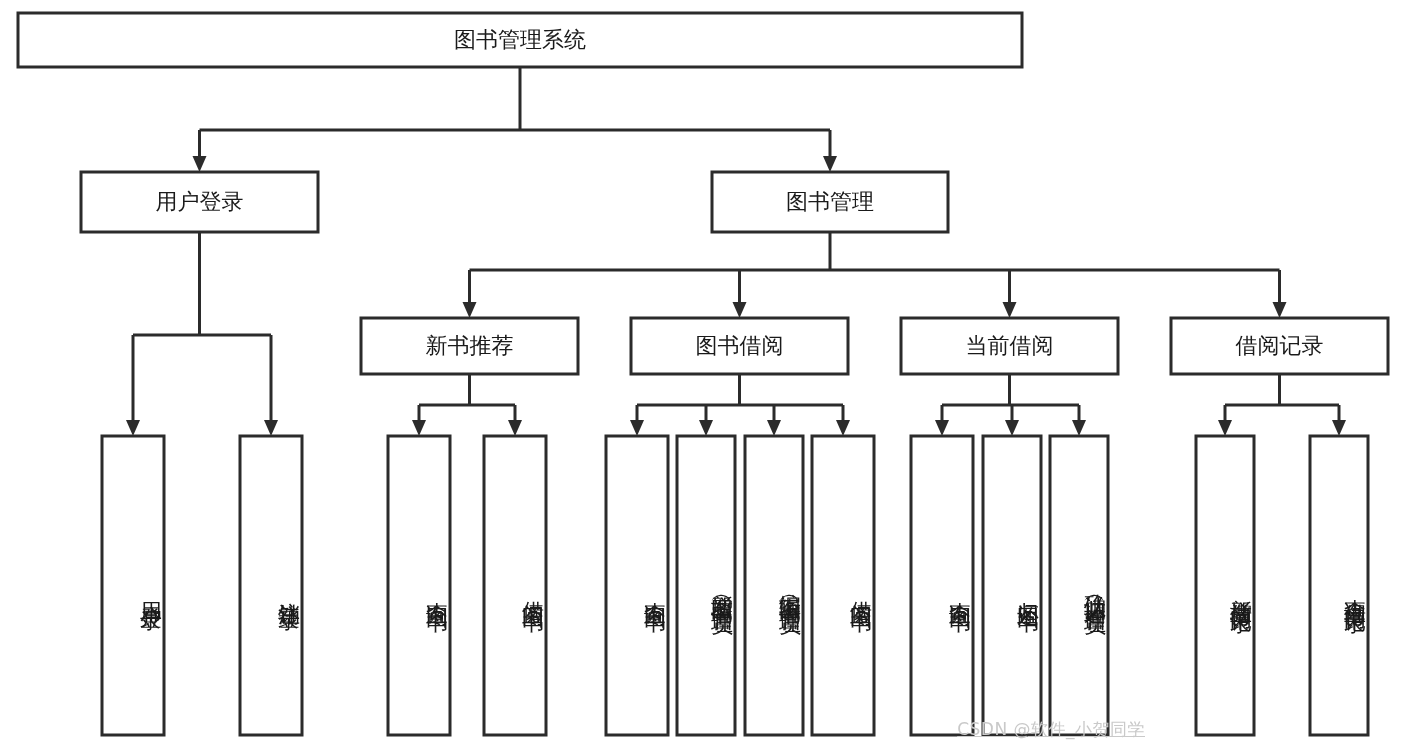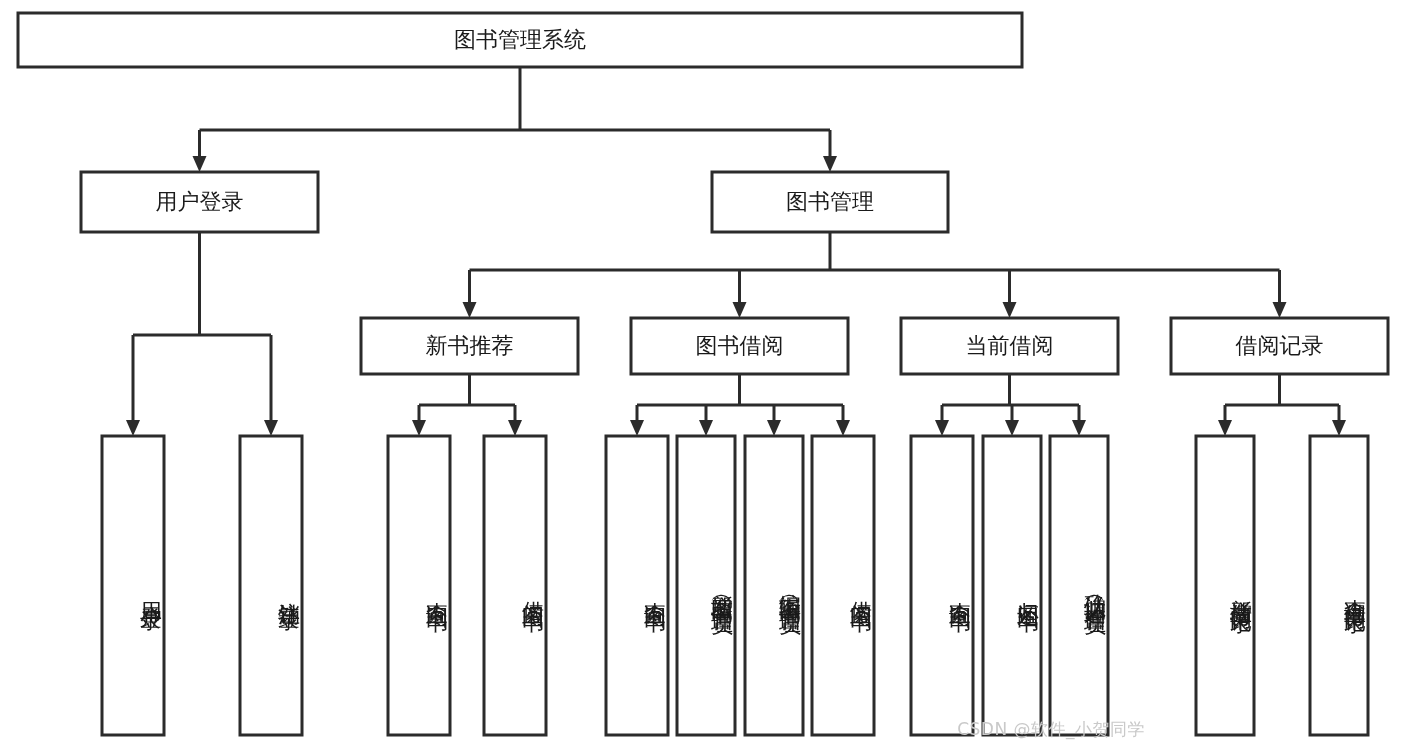--- a/index.html
+++ b/index.html
@@ -65,20 +65,21 @@
   }
   .watermark {
     position: absolute;
     right: 8px;
     bottom: 6px;
     font-family: "DejaVu Sans", "Liberation Sans", sans-serif;
     font-size: 17px;
     color: #c9c9c9;
     letter-spacing: 0.5px;
     white-space: nowrap;
+    text-decoration: underline;
   }
 </style>
 </head>
 <body>
 
 <div id="diagram-root">
 
   <svg id="tree-svg" viewBox="0 0 1405 747">
     <defs>
       <marker id="arrow" viewBox="0 0 12 14" refX="6" refY="13" markerWidth="12" markerHeight="14" orient="auto-start-reverse">

